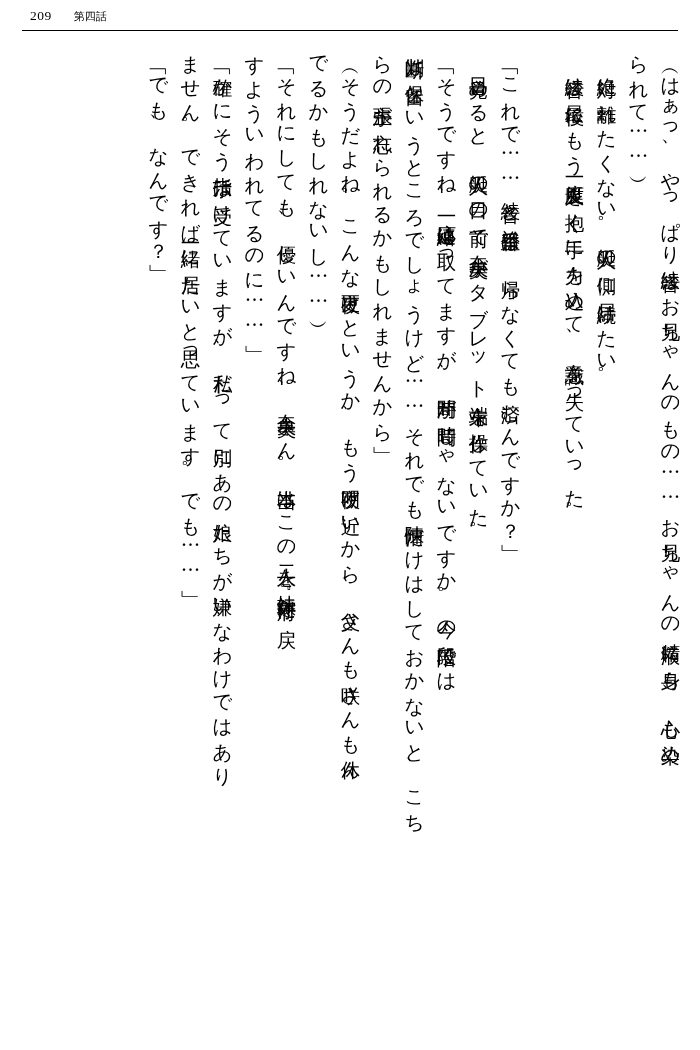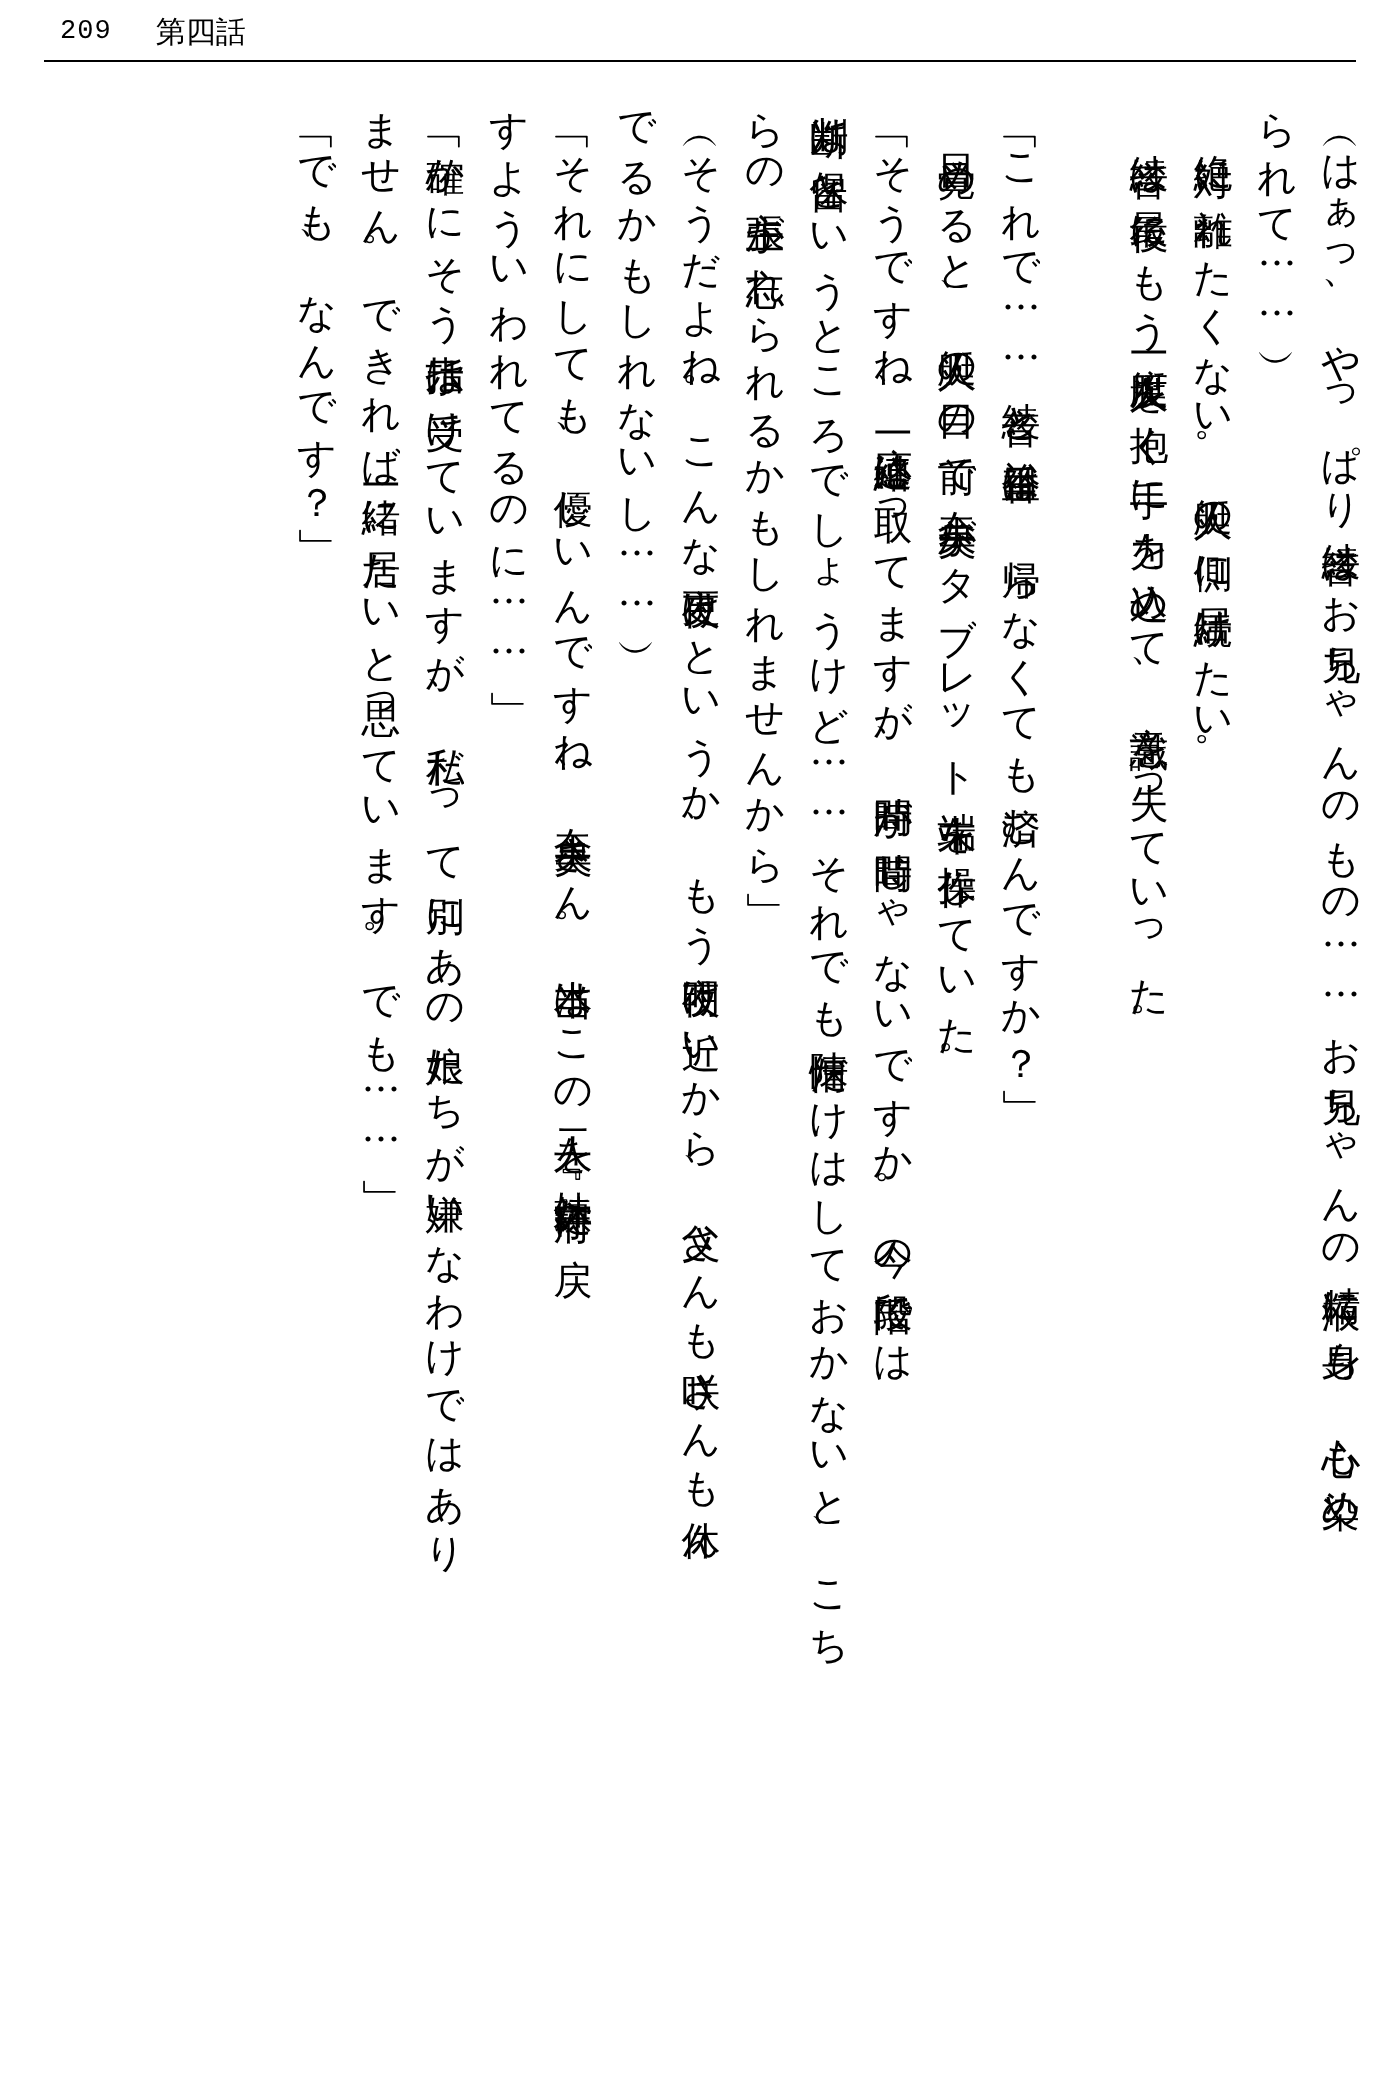--- a/index.html
+++ b/index.html
@@ -36,24 +36,24 @@
     box-sizing: border-box;
     padding: 0 30px;
     display: flex;
     align-items: center;
     white-space: nowrap;
   }
   .header .page-number {
     font-size: 13.5px;
     letter-spacing: 0.5px;
     margin-right: 22px;
-    font-family: Liberation Mono, monospace;
+    font-family: Liberation Serif, serif;
   }
   .header .chapter {
-    font-size: 15px;
+    font-size: 11px;
     margin-right: 16px;
     font-family: "DejaVu Serif", "Liberation Serif", serif;
   }
   .header .head-title {
     font-size: 13.5px;
     font-family: "DejaVu Serif", "Liberation Serif", serif;
   }
   .header-rule {
     position: absolute;
     top: 30px;

